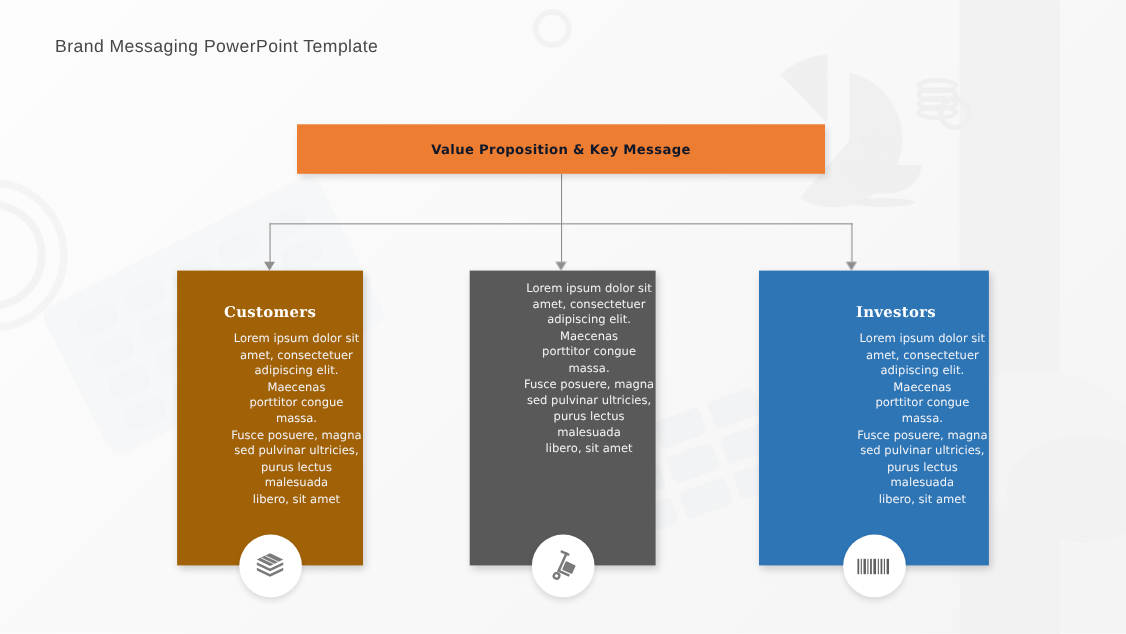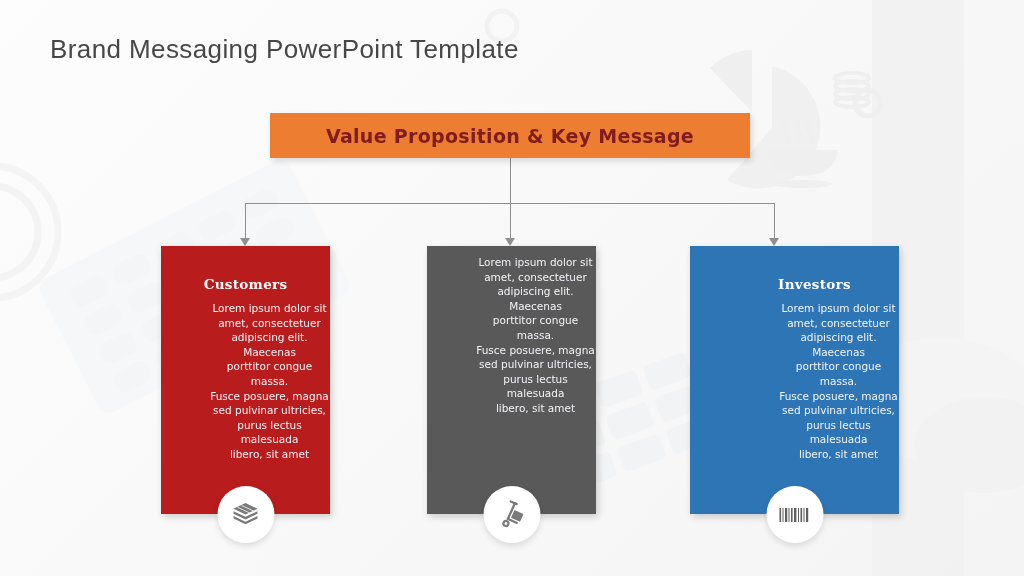--- a/index.html
+++ b/index.html
@@ -4,49 +4,49 @@
 <style>
   html,body{margin:0;padding:0;}
   body{
     width:1024px;height:576px;position:relative;overflow:hidden;
     background:linear-gradient(135deg,#fdfdfd 0%,#f8f8f8 55%,#f4f4f4 100%);
     font-family:"Liberation Sans",sans-serif;
   }
   .bg-svg{position:absolute;left:0;top:0;z-index:0;}
   .slide-title{
     position:absolute;left:50px;top:34px;z-index:3;
-    font-size:26px;color:#474747;letter-spacing:.4px;font-weight:400;
+    font-size:16px;color:#474747;letter-spacing:.4px;font-weight:400;
     font-family:"Liberation Sans",sans-serif;
   }
   .banner{
     position:absolute;left:270px;top:113px;width:480px;height:45px;z-index:3;
     background:#ED7D31;display:flex;align-items:center;justify-content:center;
     box-shadow:2px 3px 6px rgba(0,0,0,.14);
   }
   .banner-label{
-    color:#7f1d1d;font-weight:bold;font-size:19px;letter-spacing:.3px;
+    color:#0f172a;font-weight:bold;font-size:12px;letter-spacing:.3px;
     font-family:"DejaVu Sans","Liberation Sans",sans-serif;
   }
   .conn{position:absolute;background:#8F8F8F;z-index:2;}
   .conn.stem{left:510px;top:158px;width:1px;height:80px;}
   .conn.hbar{left:245px;top:203px;width:530px;height:1px;}
   .conn.vleft{left:245px;top:203px;width:1px;height:35px;}
   .conn.vright{left:774px;top:203px;width:1px;height:35px;}
   .arrowhead{
     position:absolute;z-index:2;width:0;height:0;
     border-left:5px solid transparent;border-right:5px solid transparent;
     border-top:8px solid #8F8F8F;top:238px;
   }
   .arrowhead.a1{left:240px;} .arrowhead.a2{left:505px;} .arrowhead.a3{left:769px;}
   .card{
     position:absolute;top:246px;width:169px;height:268px;z-index:3;
     box-shadow:2px 3px 7px rgba(0,0,0,.18);
     text-align:center;color:#fff;
   }
-  .card.c1{left:161px;background:#b91c1c;}
+  .card.c1{left:161px;background:#a16207;}
   .card.c2{left:427px;background:#595959;}
   .card.c3{left:690px;background:#2E75B6;padding-left:40px;}
   .card-heading{
     margin:0;padding-top:30px;font-size:13.5px;font-weight:bold;color:#fff;
     font-family:"DejaVu Serif","Liberation Serif",serif;letter-spacing:.3px;
   }
   .card-body{
     margin-top:9px;font-size:10.5px;line-height:14.6px;color:#F3F4F8;
     font-family:"DejaVu Sans","Liberation Sans",sans-serif;
     margin-left:48px;

